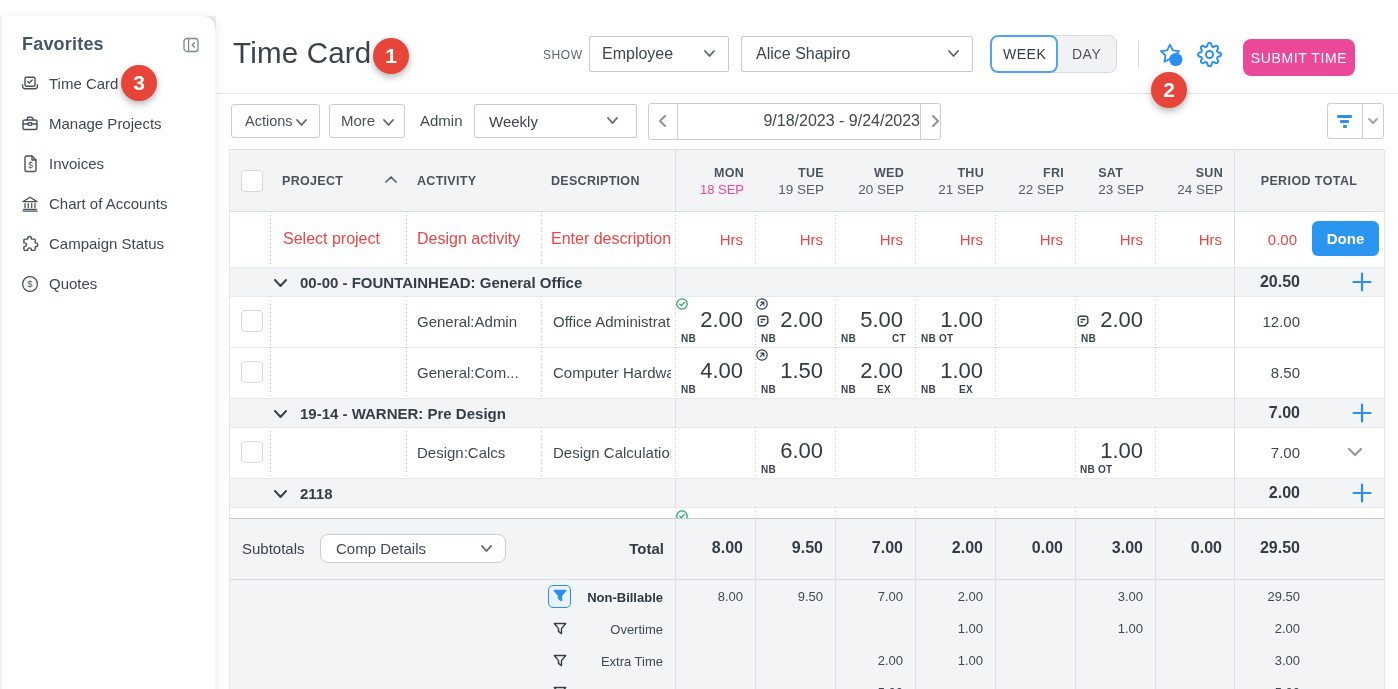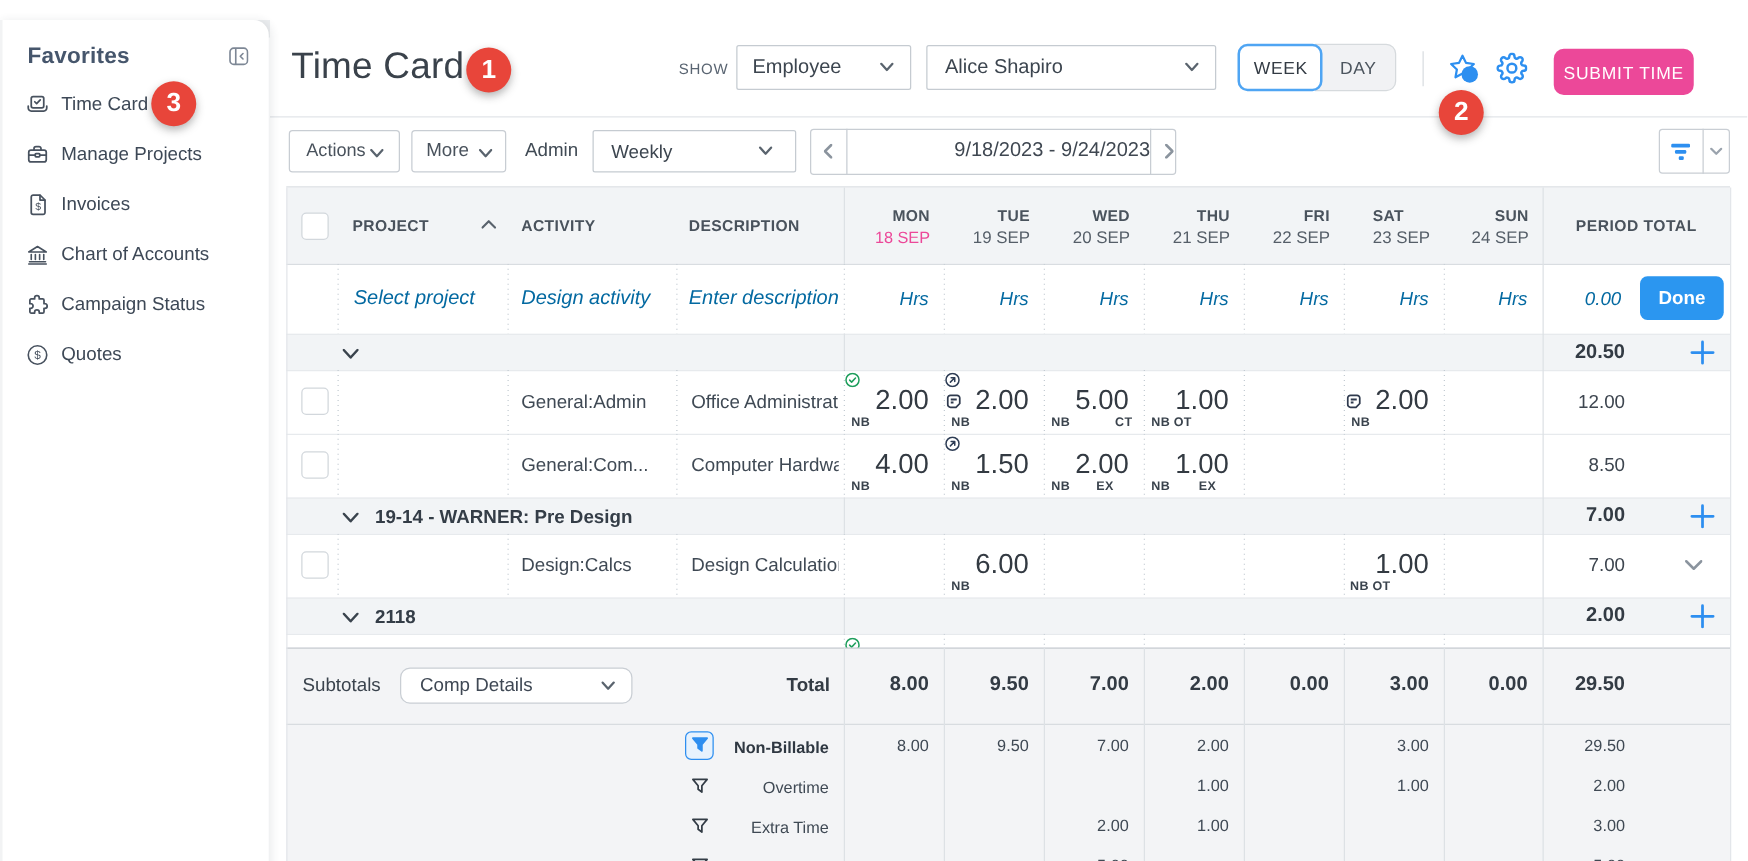--- a/index.html
+++ b/index.html
@@ -8,21 +8,21 @@
 .vl{position:absolute;width:1px;background:#e3e6ea;}
 .vdot{position:absolute;width:1px;background-image:linear-gradient(to bottom,#c3cbd2 1px,transparent 1px);background-size:1px 4px;}
 .gray{background:#f2f4f6;}
 .num{position:absolute;font-size:22px;line-height:24px;color:#333a42;text-align:right;}
 .lbl{position:absolute;font-size:10px;line-height:10px;font-weight:bold;color:#3a434d;letter-spacing:.3px;}
 .tnum{position:absolute;font-size:15px;line-height:16px;color:#3e4650;text-align:right;}
 .btnum{position:absolute;font-size:16px;line-height:16px;font-weight:bold;color:#333b44;text-align:right;}
 .sknum{position:absolute;font-size:13px;line-height:14px;color:#3f4954;text-align:right;}
 .hdr{position:absolute;font-size:12.5px;line-height:14px;font-weight:bold;color:#49525c;letter-spacing:.3px;}
 .cell-top{position:absolute;font-size:15px;line-height:17px;color:#3f4954;}
-.ital{position:absolute;font-style:italic;font-size:16px;line-height:18px;color:#0369a1;}
+.ital{position:absolute;font-size:16px;line-height:18px;color:#ef4444;}
 .btn{position:absolute;border:1px solid #c8cdd3;border-radius:3px;background:#fff;font-size:15px;color:#49525c;display:flex;align-items:center;justify-content:center;}
 .cb{position:absolute;width:22px;height:22px;border:1.5px solid #d2d7dc;border-radius:4px;background:#fff;}
 .badge{position:absolute;width:36px;height:36px;border-radius:50%;background:#e8453a;box-shadow:0 3px 7px rgba(40,40,40,.35);color:#fff;font-size:21px;font-weight:bold;display:flex;align-items:center;justify-content:center;z-index:30;}
 .sbitem{position:absolute;left:49px;font-size:15px;line-height:18px;color:#3d4856;}
 </style></head><body>
 <div id="p">
 <div class="a gray" style="left:229px;top:134px;width:1155px;height:61px"></div>
 <div class="a gray" style="left:229px;top:251px;width:1155px;height:29px"></div>
 <div class="a gray" style="left:229px;top:382px;width:1155px;height:29px"></div>
 <div class="a gray" style="left:229px;top:462px;width:1155px;height:29px"></div>
@@ -247,20 +247,21 @@
 <div class="ital" style="right:495px;top:215px;font-size:15px">Hrs</div>
 <div class="ital" style="right:415px;top:215px;font-size:15px">Hrs</div>
 <div class="ital" style="right:335px;top:215px;font-size:15px">Hrs</div>
 <div class="ital" style="right:255px;top:215px;font-size:15px">Hrs</div>
 <div class="ital" style="right:176px;top:215px;font-size:15px">Hrs</div>
 <div class="ital" style="right:101px;top:215px;font-size:15px">0.00</div>
 <div class="a" style="left:1312px;top:205px;width:67px;height:35px;background:#2b96f0;border-radius:6px;color:#fff;font-weight:bold;font-size:15px;display:flex;align-items:center;justify-content:center">Done</div>
 <svg class="a" style="left:274px;top:262.5px;" width="13" height="9" viewBox="0 0 13 9">
       <path d="M1 1 L6.5 7 L12 1" fill="none" stroke="#3a434d" stroke-width="2" stroke-linecap="round" stroke-linejoin="round"></path>
     </svg>
+    <div class="a" style="left:300px;top:258px;font-size:15px;font-weight:bold;color:#343d47">00-00 - FOUNTAINHEAD: General Office</div>
     <div class="btnum" style="right:98px;top:258px">20.50</div>
     <svg class="a" style="left:1352px;top:256px" width="20" height="20" viewBox="0 0 20 20">
       <path d="M10 1.5 V18.5 M1.5 10 H18.5" stroke="#2d8ef0" stroke-width="2.2" stroke-linecap="round"></path>
     </svg>
 <svg class="a" style="left:274px;top:393.5px;" width="13" height="9" viewBox="0 0 13 9">
       <path d="M1 1 L6.5 7 L12 1" fill="none" stroke="#3a434d" stroke-width="2" stroke-linecap="round" stroke-linejoin="round"></path>
     </svg>
     <div class="a" style="left:300px;top:389px;font-size:15px;font-weight:bold;color:#343d47">19-14 - WARNER: Pre Design</div>
     <div class="btnum" style="right:98px;top:389px">7.00</div>
     <svg class="a" style="left:1352px;top:387px" width="20" height="20" viewBox="0 0 20 20">

